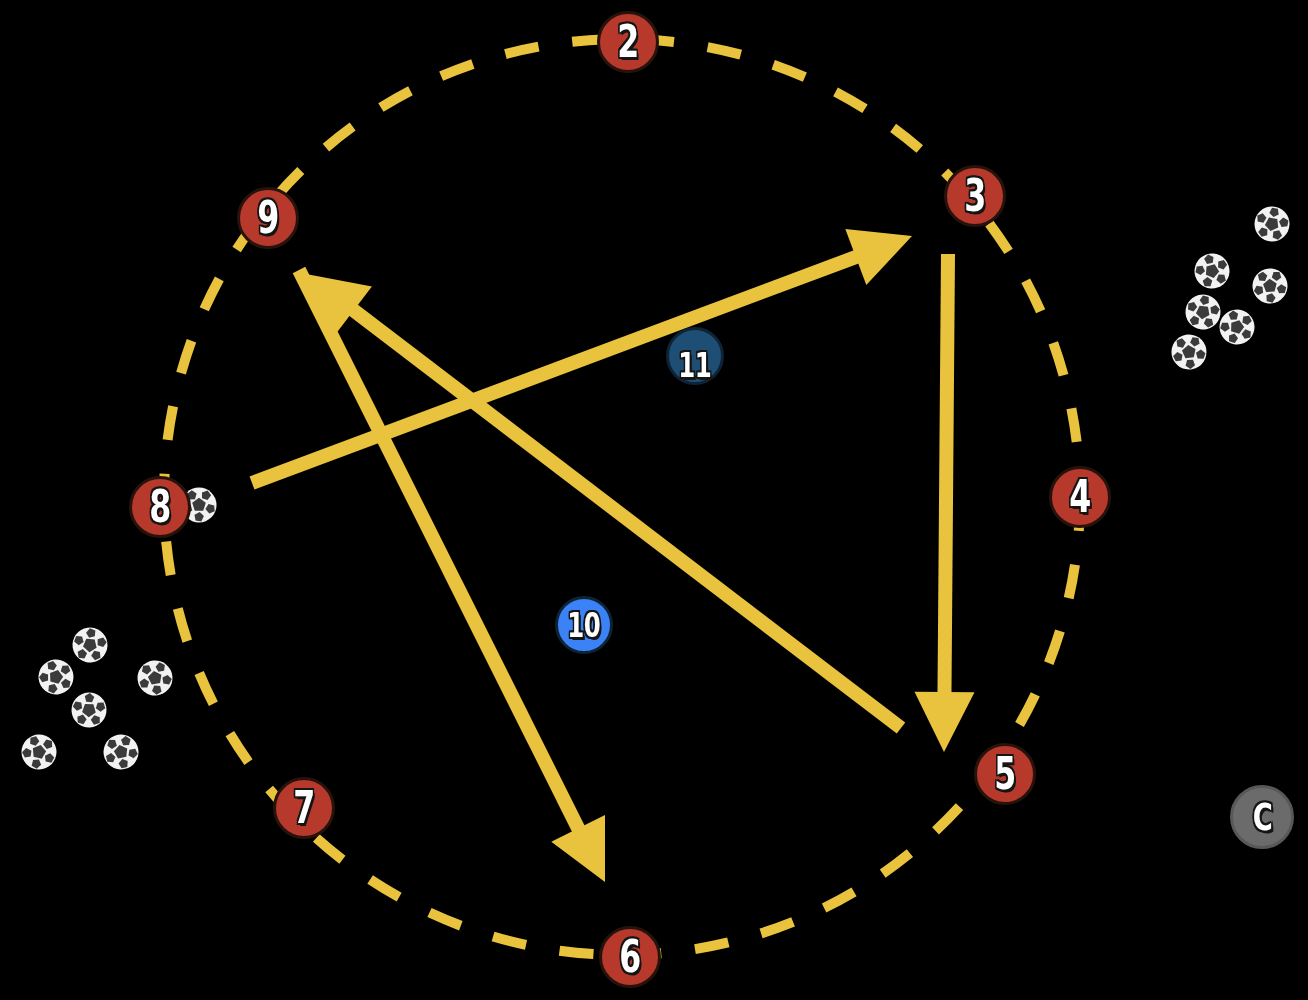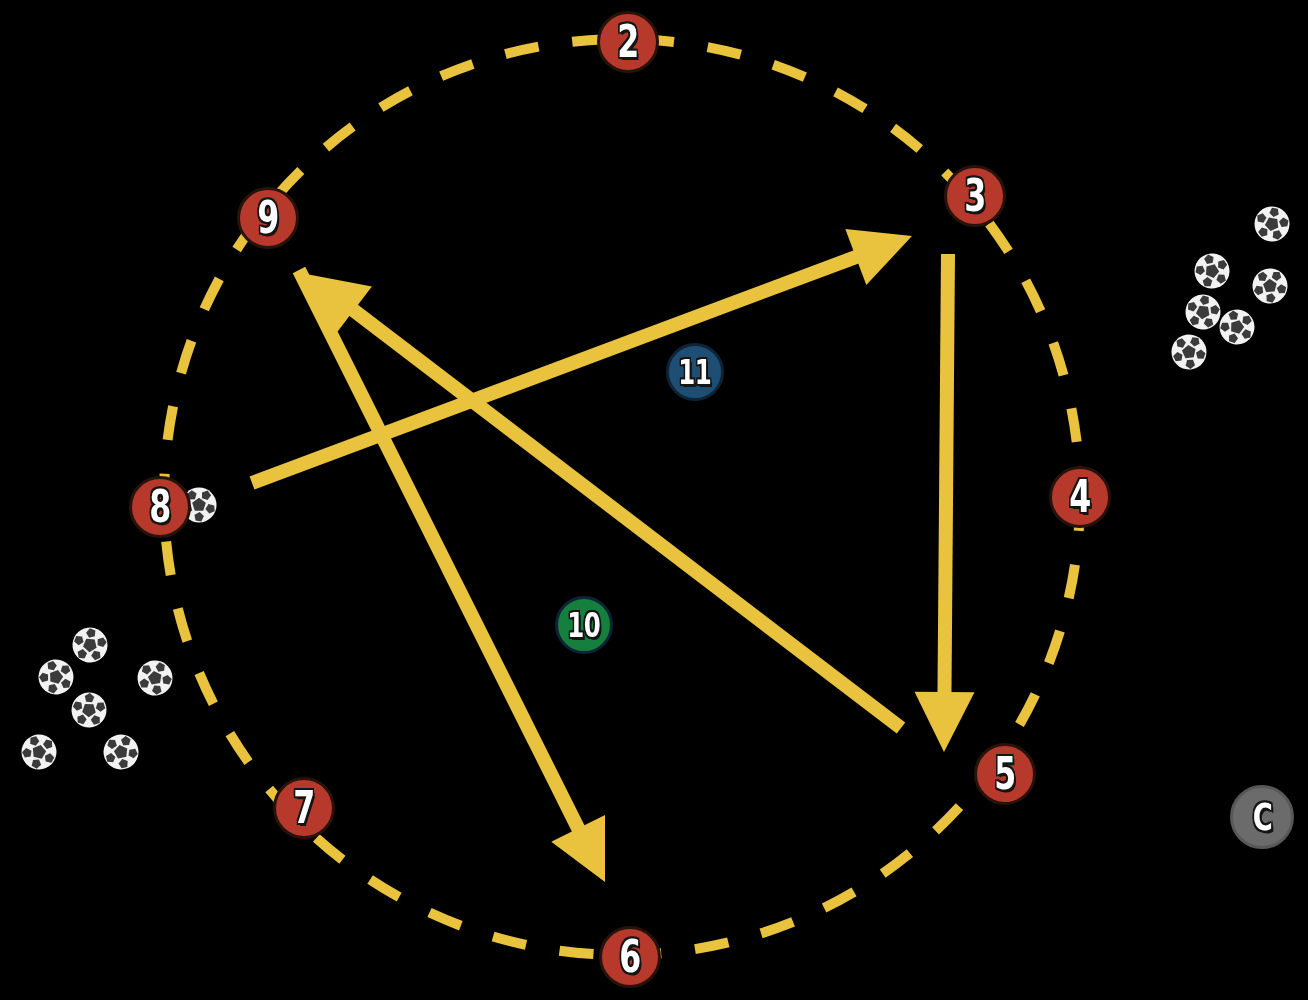--- a/index.html
+++ b/index.html
@@ -194,23 +194,23 @@
       </div>
       <div class="marker red" style="left: 304px; top: 808px; background: rgb(183, 57, 43); border-color: rgb(39, 19, 12);">
         <span class="num">7</span>
       </div>
       <div class="marker red" style="left: 160px; top: 507px; background: rgb(183, 57, 43); border-color: rgb(39, 19, 12);">
         <span class="num">8</span>
       </div>
       <div class="marker red" style="left: 268px; top: 218px; background: rgb(183, 57, 43); border-color: rgb(39, 19, 12);">
         <span class="num">9</span>
       </div>
-      <div class="marker blue" style="left: 584px; top: 625px; background: #15803d; border-color: rgb(14, 35, 53);">
+      <div class="marker blue" style="left: 584px; top: 625px; background: #3b82f6; border-color: rgb(14, 35, 53);">
         <span class="num">10</span>
       </div>
-      <div class="marker blue" style="left: 695px; top: 372px; background: rgb(30, 78, 116); border-color: rgb(14, 35, 53);">
+      <div class="marker blue" style="left: 695px; top: 356px; background: rgb(30, 78, 116); border-color: rgb(14, 35, 53); align-items: flex-end;">
         <span class="num">11</span>
       </div>
       <div class="marker coach" style="left: 1262px; top: 817px; background: rgb(107, 107, 107); border-color: rgb(88, 88, 88);">
         <span class="num">C</span>
       </div>
     </div>
 </div>
 
 </body></html>

